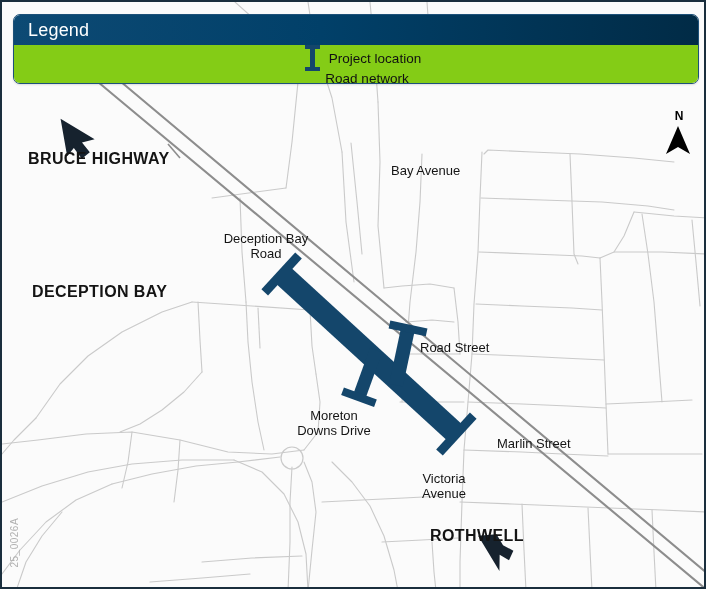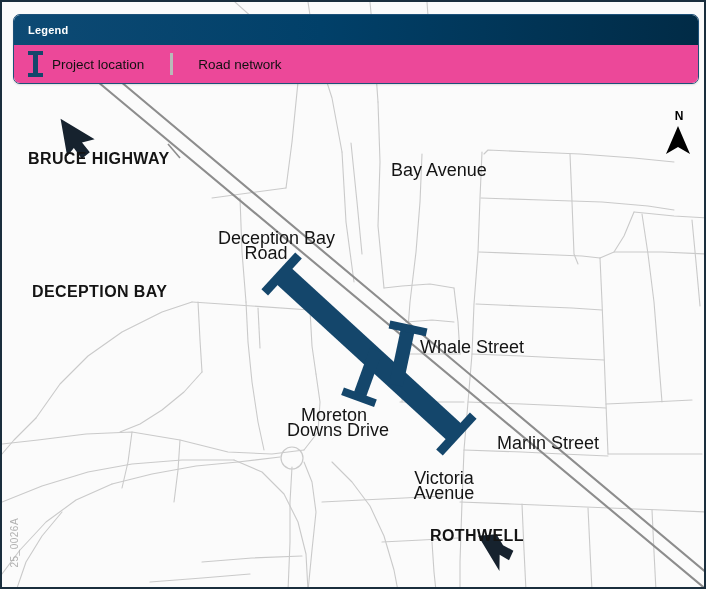--- a/index.html
+++ b/index.html
@@ -44,30 +44,31 @@
   #legend-header {
     height: 30px;
     background: linear-gradient(to right, #0d4a74 0%, #014069 45%, #012b46 100%);
     display: flex;
     align-items: center;
     padding: 0 0 0 14px;
     box-sizing: border-box;
   }
   #legend-title {
     color: #ffffff;
-    font-size: 11px;
-    font-weight: bold;
+    font-size: 18px;
+    font-weight: normal;
     letter-spacing: 0.2px;
   }
   #legend-body {
     height: 38px;
     display: flex;
     align-items: center;
     padding-left: 14px;
-    background: #ec4899;
+    background: #84cc16;
+    flex-direction: column;
   }
   .legend-entry {
     display: flex;
     align-items: center;
   }
   .legend-entry-label {
     font-size: 13.5px;
     color: #111111;
     margin-left: 9px;
   }
@@ -101,21 +102,21 @@
     width: 3px;
     height: 22px;
     background: #b9b9b9;
     margin: 0 17px 0 26px;
   }
 
   
   .map-label {
     position: absolute;
     color: #141414;
-    font-size: 18px;
+    font-size: 13px;
     line-height: 15px;
     white-space: pre;
   }
   .map-label.locality {
     font-weight: bold;
     font-size: 16px;
     letter-spacing: 0.4px;
   }
   .map-label.centered { text-align: center; }
 
@@ -298,21 +299,21 @@
 
   <div class="map-label locality" style="left:30px; top:282px;">DECEPTION BAY</div>
 
   <div class="map-label locality" style="left:428px; top:526px;">ROTHWELL</div>
 
   <div class="map-label" style="left:389px; top:161px;">Bay Avenue</div>
 
   <div class="map-label centered" style="left:216px; top:229px; width:96px;">Deception Bay
 Road</div>
 
-  <div class="map-label" style="left:418px; top:338px;">Whale Street</div>
+  <div class="map-label" style="left:418px; top:338px;">Road Street</div>
 
   <div class="map-label" style="left:495px; top:412px;margin-top:22px;">Marlin Street</div>
 
   <div class="map-label centered" style="left:410px; top:469px; width:64px;">Victoria
 Avenue</div>
 
   <div class="map-label centered" style="left:285px; top:406px; width:94px;">Moreton
 Downs Drive</div>
 
   <div id="north-arrow">

